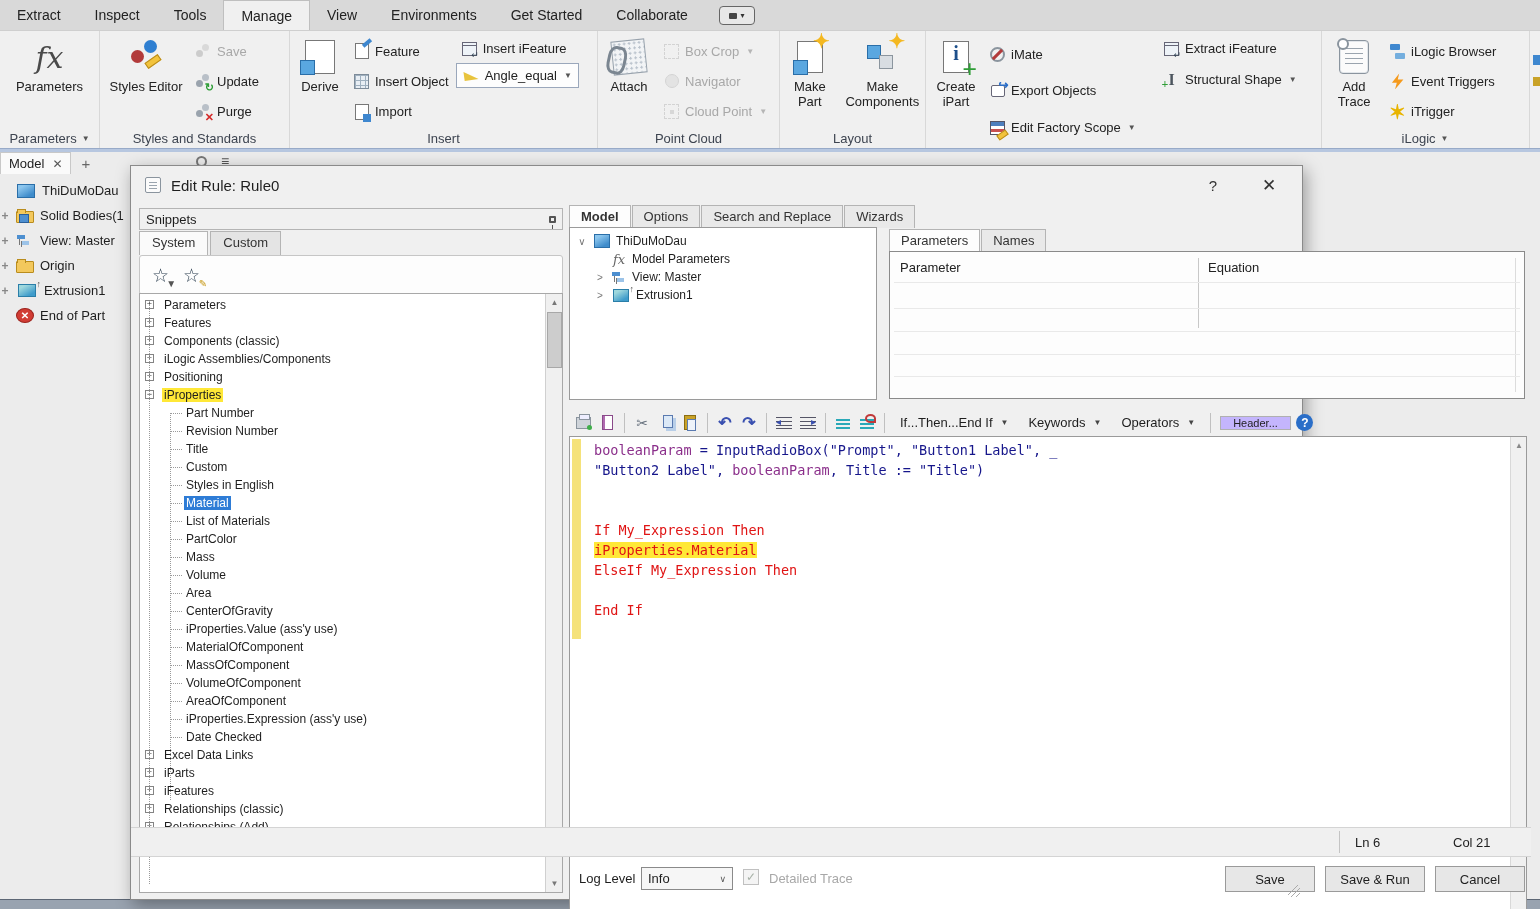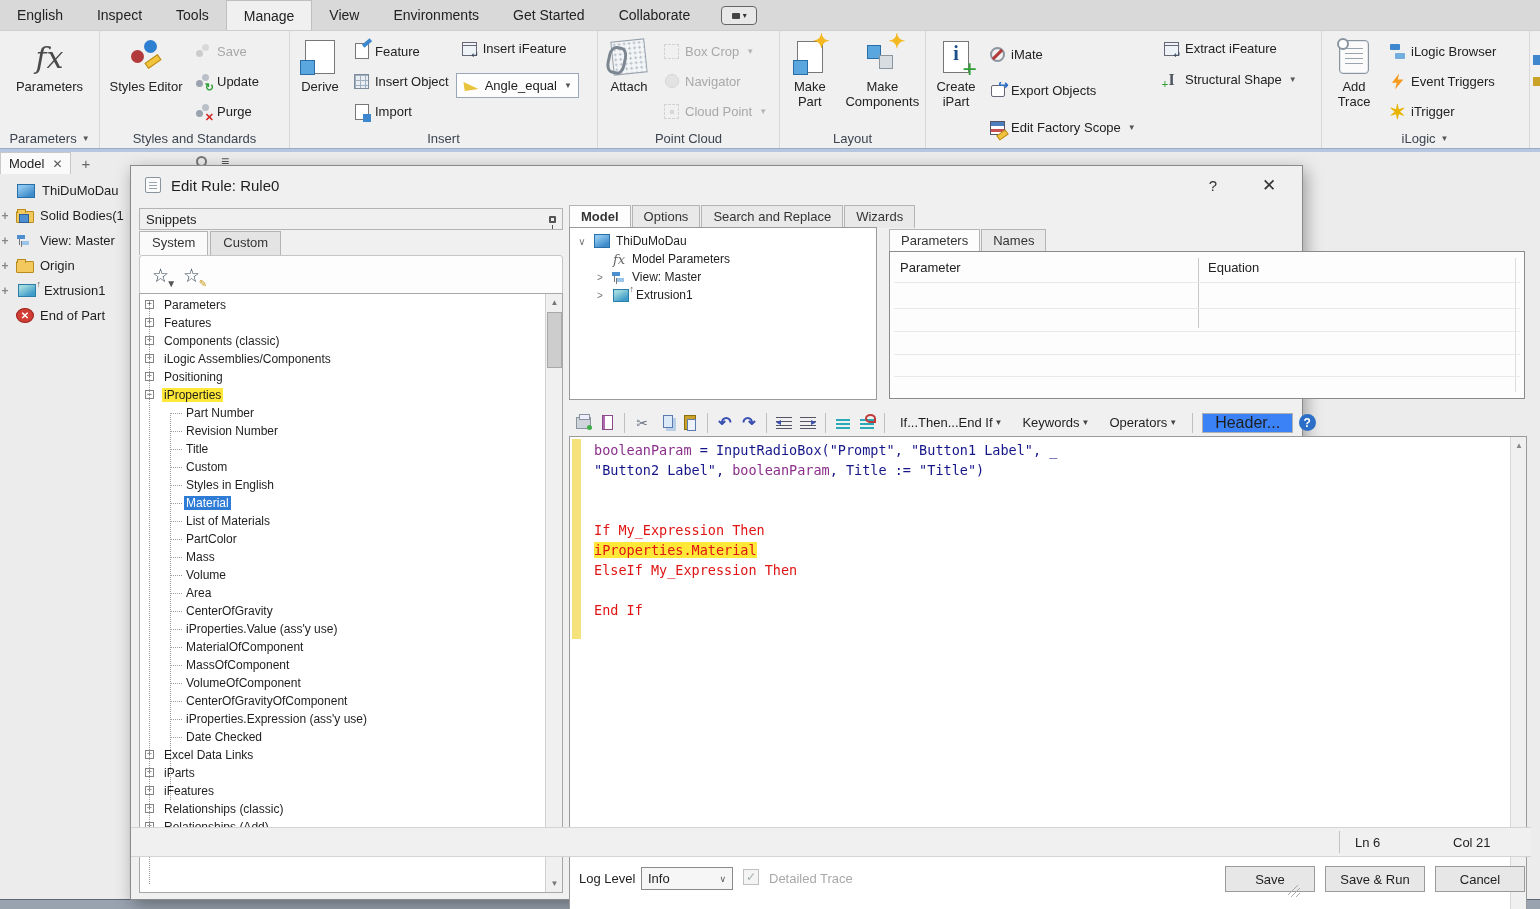--- a/index.html
+++ b/index.html
@@ -185,23 +185,23 @@
   .ic-paste { width:12px; height:15px; background:#c9a227; border:1px solid #8a6d12; position:relative; }
   .ic-paste::after { content:""; position:absolute; left:2px; top:3px; width:7px; height:10px; background:#eef3fa; border:1px solid #5a7ab0; }
   .tbi.arrow { color:#3a50b0; font-weight:bold; font-size:16px; }
   .ic-indent { width:16px; height:13px; position:relative; }
   .ic-indent::before { content:""; position:absolute; left:0; top:1px; right:0; height:1px; background:#556; box-shadow:0 4px 0 #556, 0 8px 0 #556, 0 11px 0 #556; }
   .ic-indent::after { content:"◂"; position:absolute; left:0; top:0px; font-size:10px; color:#3a50b0; }
   .ic-indent.right::after { content:"▸"; left:auto; right:0; }
   .ic-lines { width:14px; height:12px; position:relative; }
   .ic-lines::before { content:""; position:absolute; left:0; top:2px; width:14px; height:2px; background:#2aa9b8; box-shadow:0 4px 0 #2aa9b8, 0 8px 0 #2aa9b8; }
   .ic-lines.red::after { content:""; position:absolute; right:-2px; top:-3px; width:7px; height:5px; border:2px solid #c03a3a; border-radius:50% 50% 0 50%; }
-  .combo { display:flex; align-items:center; padding:2px 8px; font-size:13px; color:#1e1e1e; }
+  .combo { display:flex; align-items:center; gap:6px; padding:2px 8px; font-size:13px; color:#1e1e1e; }
   .combo .dd { font-size:8px; color:#444; }
-  .hdrbtn { border:1px solid #b0b0b0; background:#3b82f6; padding:0 12px; font-size:16px; margin-left:2px; }
+  .hdrbtn { border:1px solid #b0b0b0; background:#c4b5fd; padding:0 12px; font-size:11px; margin-left:2px; }
   .helpico { width:17px; height:17px; border-radius:50%; background:#2a6ec8; color:#fff; font-size:12px; font-weight:bold; display:flex; align-items:center; justify-content:center; }
 
   
   .editor { position:absolute; left:438px; top:270px; width:958px; height:546px; background:#fff; border:1px solid #9a9a9a; overflow:hidden; }
   .changebar { position:absolute; left:2px; top:2px; width:9px; height:200px; background:#f5e27a; }
   .codewrap { position:absolute; left:24px; top:3px; right:20px; font-family:"DejaVu Sans Mono", monospace; font-size:13.5px; }
   .cline { height:20px; line-height:20px; white-space:pre; }
   .cline .hl { background:#ffe837; }
   .c-navy { color:#16168b; } .c-red { color:#e01414; } .c-purple { color:#8b2f8b; }
   .vscroll { position:absolute; right:0; top:0; width:16px; height:530px; background:#f0f0f0; border-left:1px solid #d8d8d8; }
@@ -226,21 +226,21 @@
   .rsliver .b1 { position:absolute; left:3px; top:24px; width:8px; height:10px; background:#3e87cf; }
   .rsliver .b2 { position:absolute; left:3px; top:46px; width:8px; height:9px; background:#c9a227; }
 </style>
 </head>
 <body>
 
 <div id="root">
 
   <div class="menubar">
     <div id="mtabs" style="display:flex;">
-        <div class="mtab">English</div>
+        <div class="mtab">Extract</div>
         <div class="mtab">Inspect</div>
         <div class="mtab">Tools</div>
         <div class="mtab active">Manage</div>
         <div class="mtab">View</div>
         <div class="mtab">Environments</div>
         <div class="mtab">Get Started</div>
         <div class="mtab">Collaborate</div>
       </div>
     <div class="win-split">
       <span class="sq"></span>
@@ -326,21 +326,21 @@
               </span>
               <span>Insert Object</span>
             </div>
           <div class="sbtn">
               <span class="sic">
                 <span class="ic-page blue"></span>
               </span>
               <span>Import</span>
             </div>
         </div>
-        <div class="smallcol" style="justify-content:flex-start; gap:14px; padding-top:4px">
+        <div class="smallcol" style="justify-content:flex-start; gap:4px; padding-top:4px">
           <div class="sbtn">
               <span class="sic">
                 <span class="ic-win"></span>
               </span>
               <span>Insert iFeature</span>
             </div>
           <div class="sbtn" style="border:1px solid #9aa7bb;background:#fdfdfd;padding:3px 6px">
             <span class="sic">
                 <span class="ic-angle"></span>
               </span>
@@ -642,21 +642,21 @@
             <div class="srow lvl1">
               <span class="lbl">MaterialOfComponent</span>
             </div>
             <div class="srow lvl1">
               <span class="lbl">MassOfComponent</span>
             </div>
             <div class="srow lvl1">
               <span class="lbl">VolumeOfComponent</span>
             </div>
             <div class="srow lvl1">
-              <span class="lbl">CenterOfGravityOfComponent</span>
+              <span class="lbl">AreaOfComponent</span>
             </div>
             <div class="srow lvl1">
               <span class="lbl">iProperties.Expression (ass'y use)</span>
             </div>
             <div class="srow lvl1">
               <span class="lbl">Date Checked</span>
             </div>
             <div class="srow">
               <span class="expbox">+</span>
               <span class="lbl">Excel Data Links</span>

